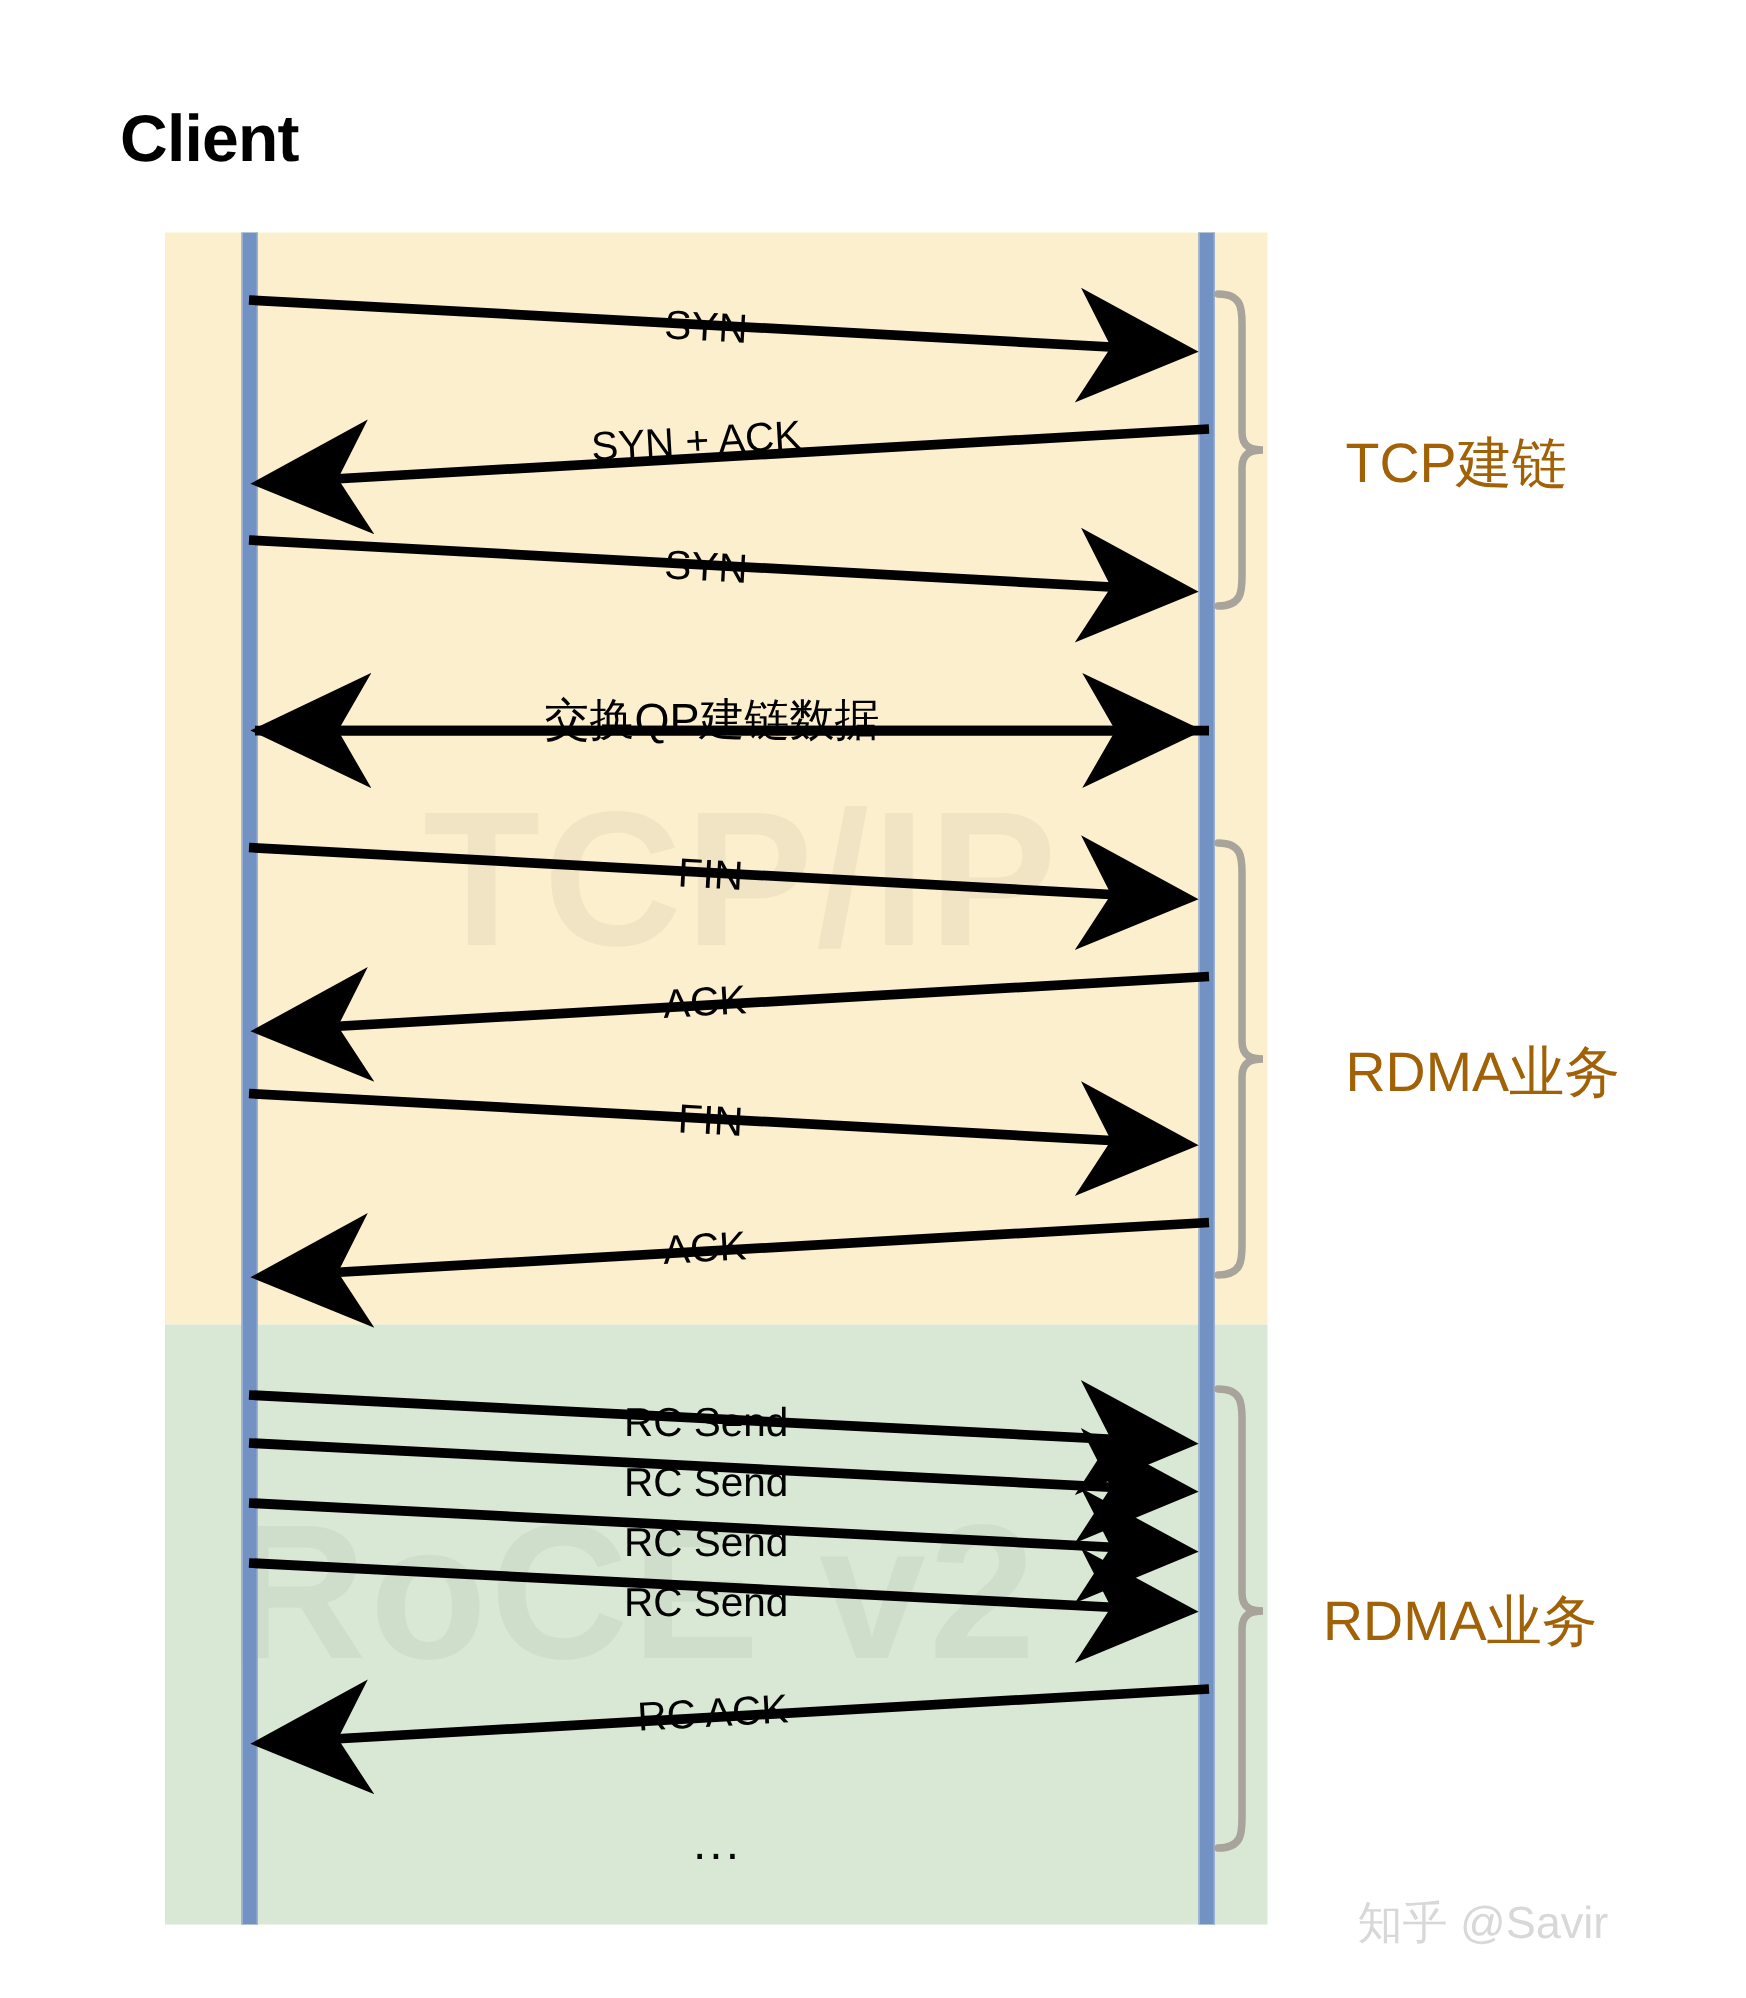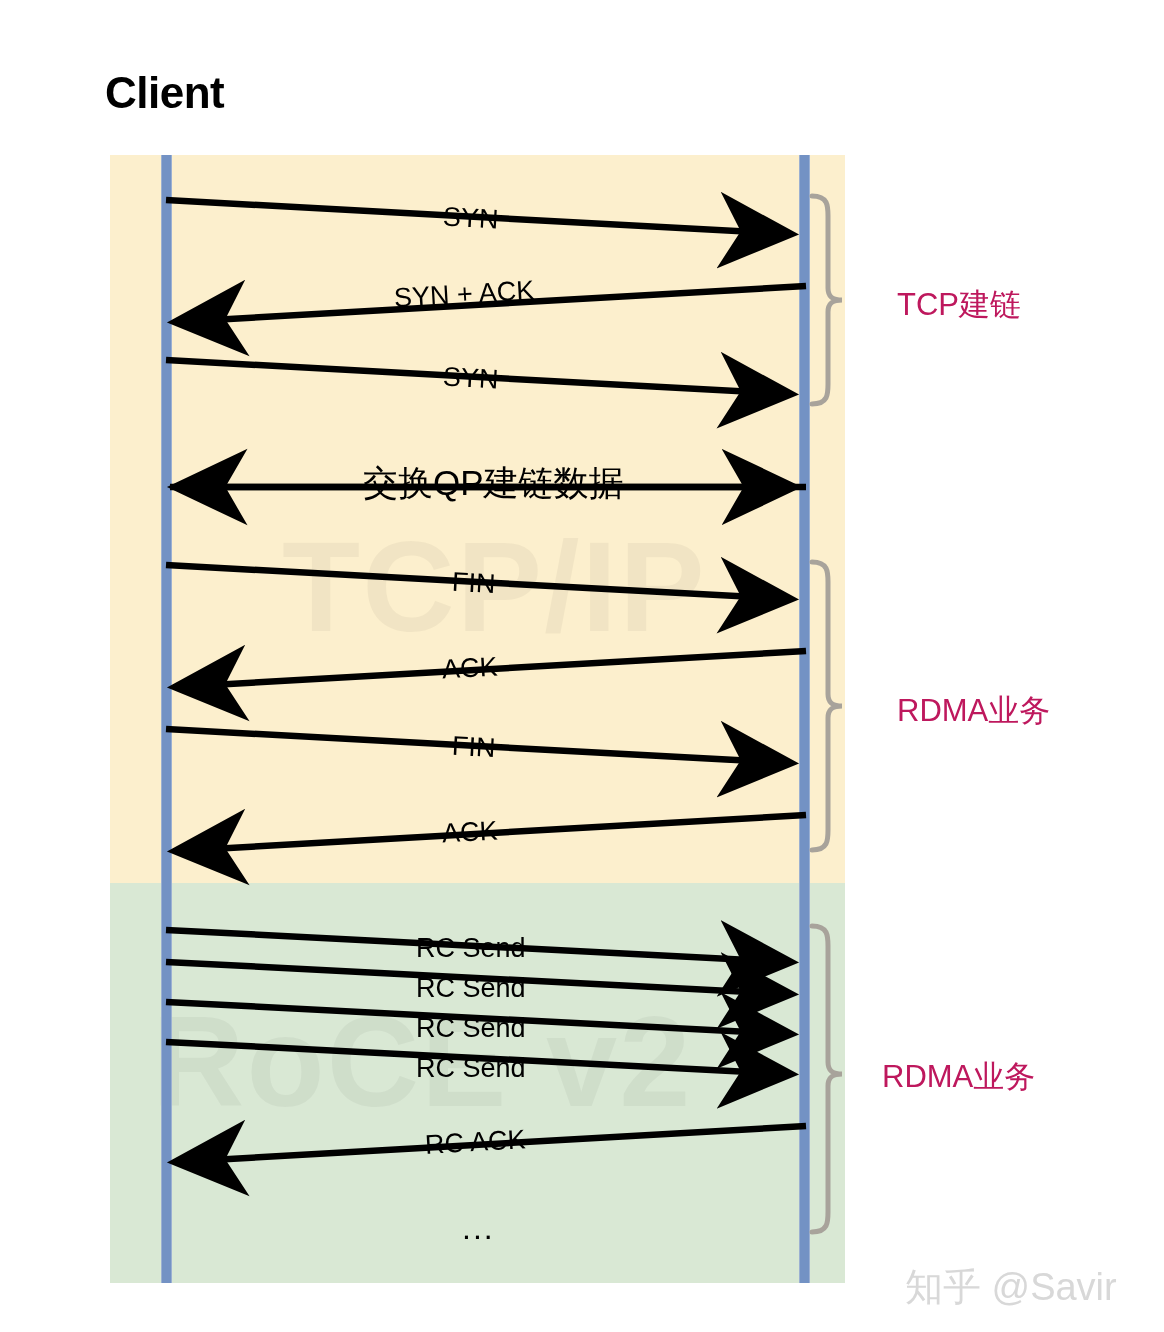--- a/index.html
+++ b/index.html
@@ -21,21 +21,21 @@
     height: 1332px;
   }
   .hdr {
     position: absolute;
     font-size: 44px;
     font-weight: bold;
     color: #000000;
     letter-spacing: -0.5px;
     white-space: nowrap;
   }
-  #hdr-client { left: 105px; top: 68px; }
+  #hdr-client { left: 80px; top: 68px; }
   #hdr-server { left: 723px; top: 68px; }
 
   .panel {
     position: absolute;
     left: 110px;
     width: 735px;
   }
   #panel-tcp {
     top: 155px;
     height: 728px;
@@ -87,43 +87,43 @@
   }
 
   .msg-label {
     position: absolute;
     font-size: 27px;
     color: #000000;
     white-space: nowrap;
     transform-origin: center center;
     background: transparent;
   }
-  .msg-label.cjk { font-size: 35px; }
+  .msg-label.cjk { font-size: 30px; }
 
   .brace-label {
     position: absolute;
-    font-size: 31px;
-    color: #be185d;
+    font-size: 37px;
+    color: #a16207;
     white-space: nowrap;
   }
 
   #ellipsis {
     position: absolute;
     left: 462px;
     top: 1210px;
     font-size: 32px;
     color: #000000;
     letter-spacing: 2px;
   }
 
   #attribution {
     position: absolute;
     left: 905px;
     top: 1262px;
-    font-size: 38px;
+    font-size: 30px;
     color: #d8d8d8;
     white-space: nowrap;
   }
 </style>
 </head>
 <body>
 
 <div id="stage">
 
   <div class="hdr" id="hdr-client">Client</div>

